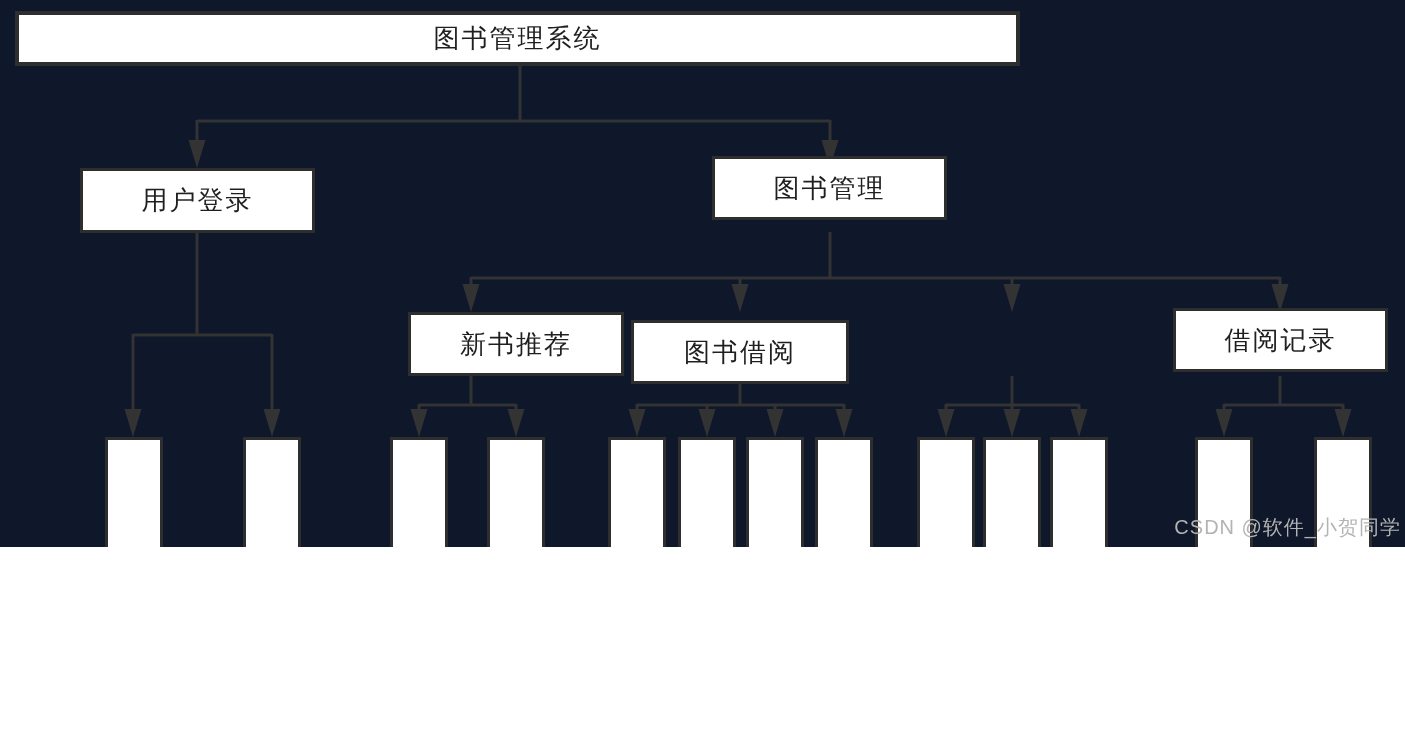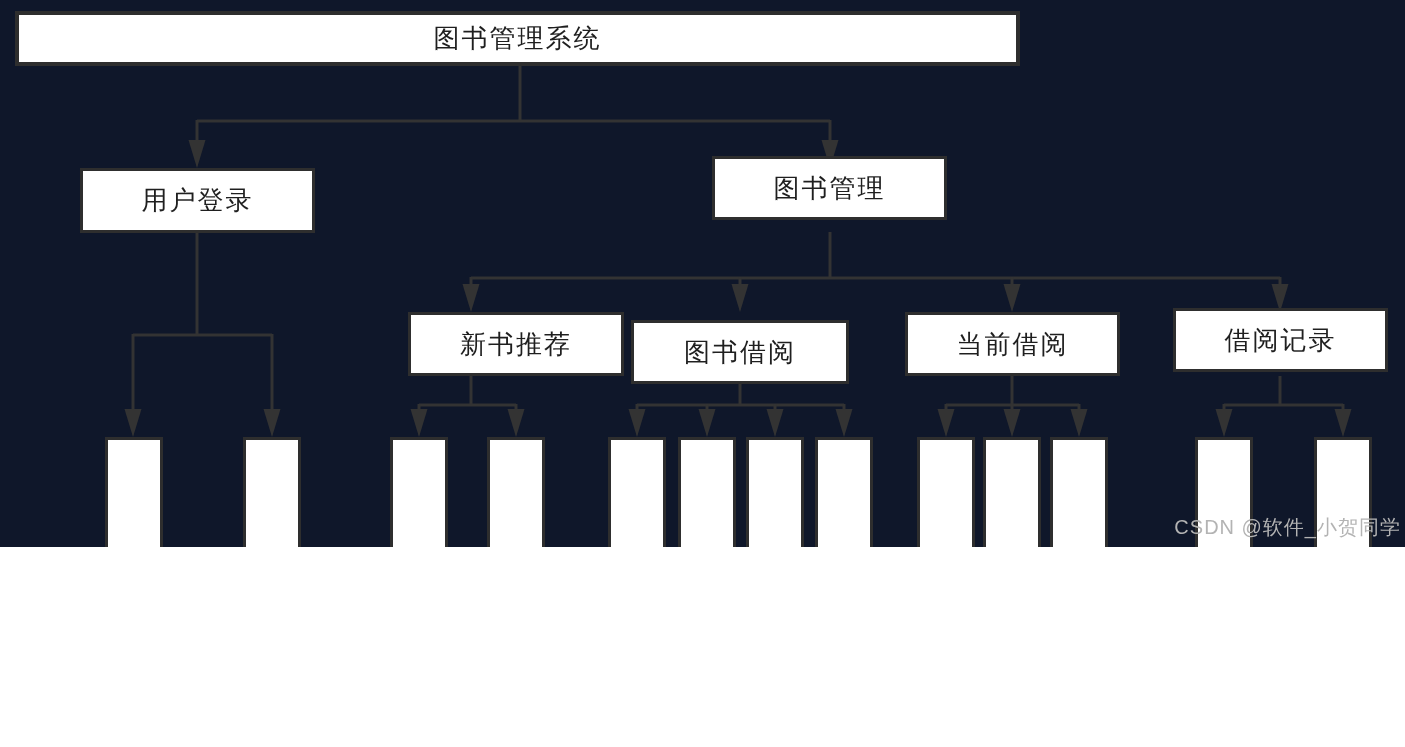--- a/index.html
+++ b/index.html
@@ -132,21 +132,20 @@
     </g>
   </svg>
 
   <div class="node root" style="left:15px; top:11px; width:1005px; height:55px;">图书管理系统</div>
 
   <div class="node" style="left:80px; top:168px; width:235px; height:65px;">用户登录</div>
   <div class="node" style="left:712px; top:156px; width:235px; height:64px;">图书管理</div>
 
   <div class="node" style="left:363px; top:312px; width:216px; height:64px;margin-left:45px;">新书推荐</div>
   <div class="node" style="left:631px; top:320px; width:218px; height:64px;">图书借阅</div>
-  <div class="node" style="left:905px; top:312px; width:215px; height:64px;">当前借阅</div>
   <div class="node" style="left:1173px; top:308px; width:215px; height:64px;">借阅记录</div>
 
   <div class="node vbox" style="left:105px; top:437px; width:58px; height:298px;">用户登录</div>
   <div class="node vbox" style="left:243px; top:437px; width:58px; height:298px;">注销登录</div>
 
   <div class="node vbox" style="left:390px; top:437px; width:58px; height:298px;">查询图书</div>
   <div class="node vbox" style="left:487px; top:437px; width:58px; height:298px;">借阅图书</div>
 
   <div class="node vbox" style="left:608px; top:437px; width:58px; height:298px;">查询图书</div>
   <div class="node vbox" style="left:678px; top:437px; width:58px; height:298px;">新增图书（管理员）</div>

